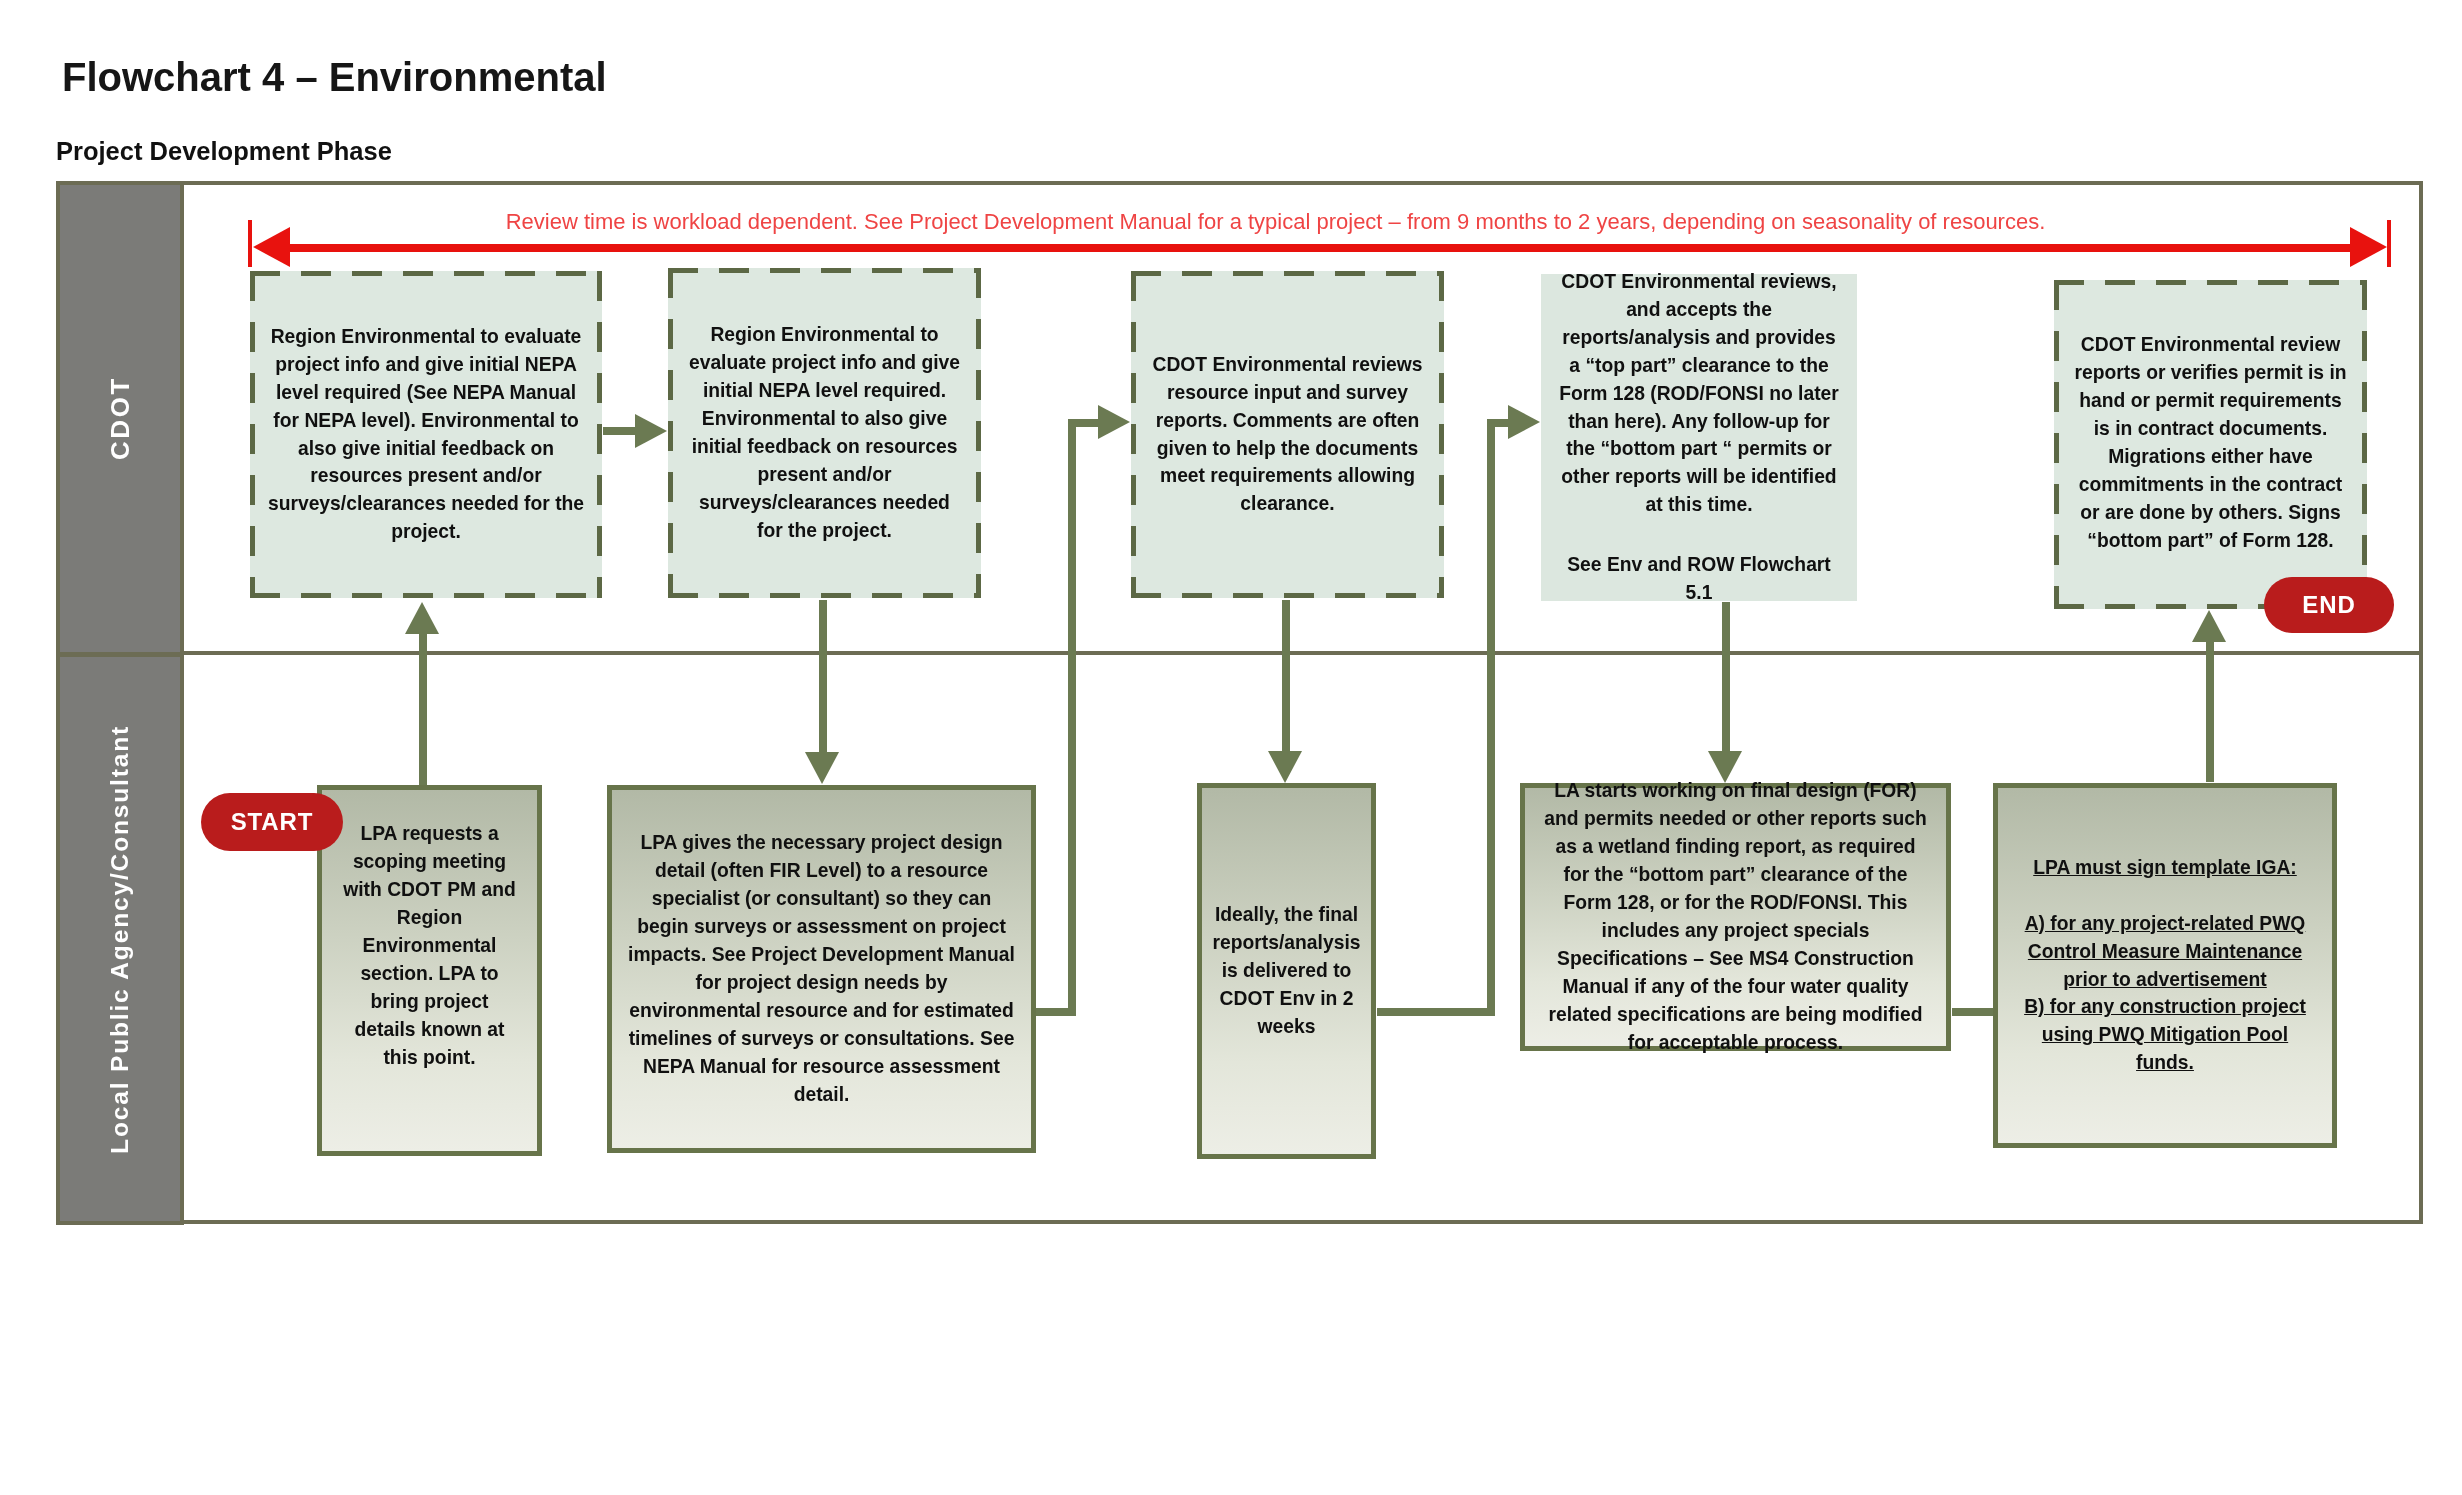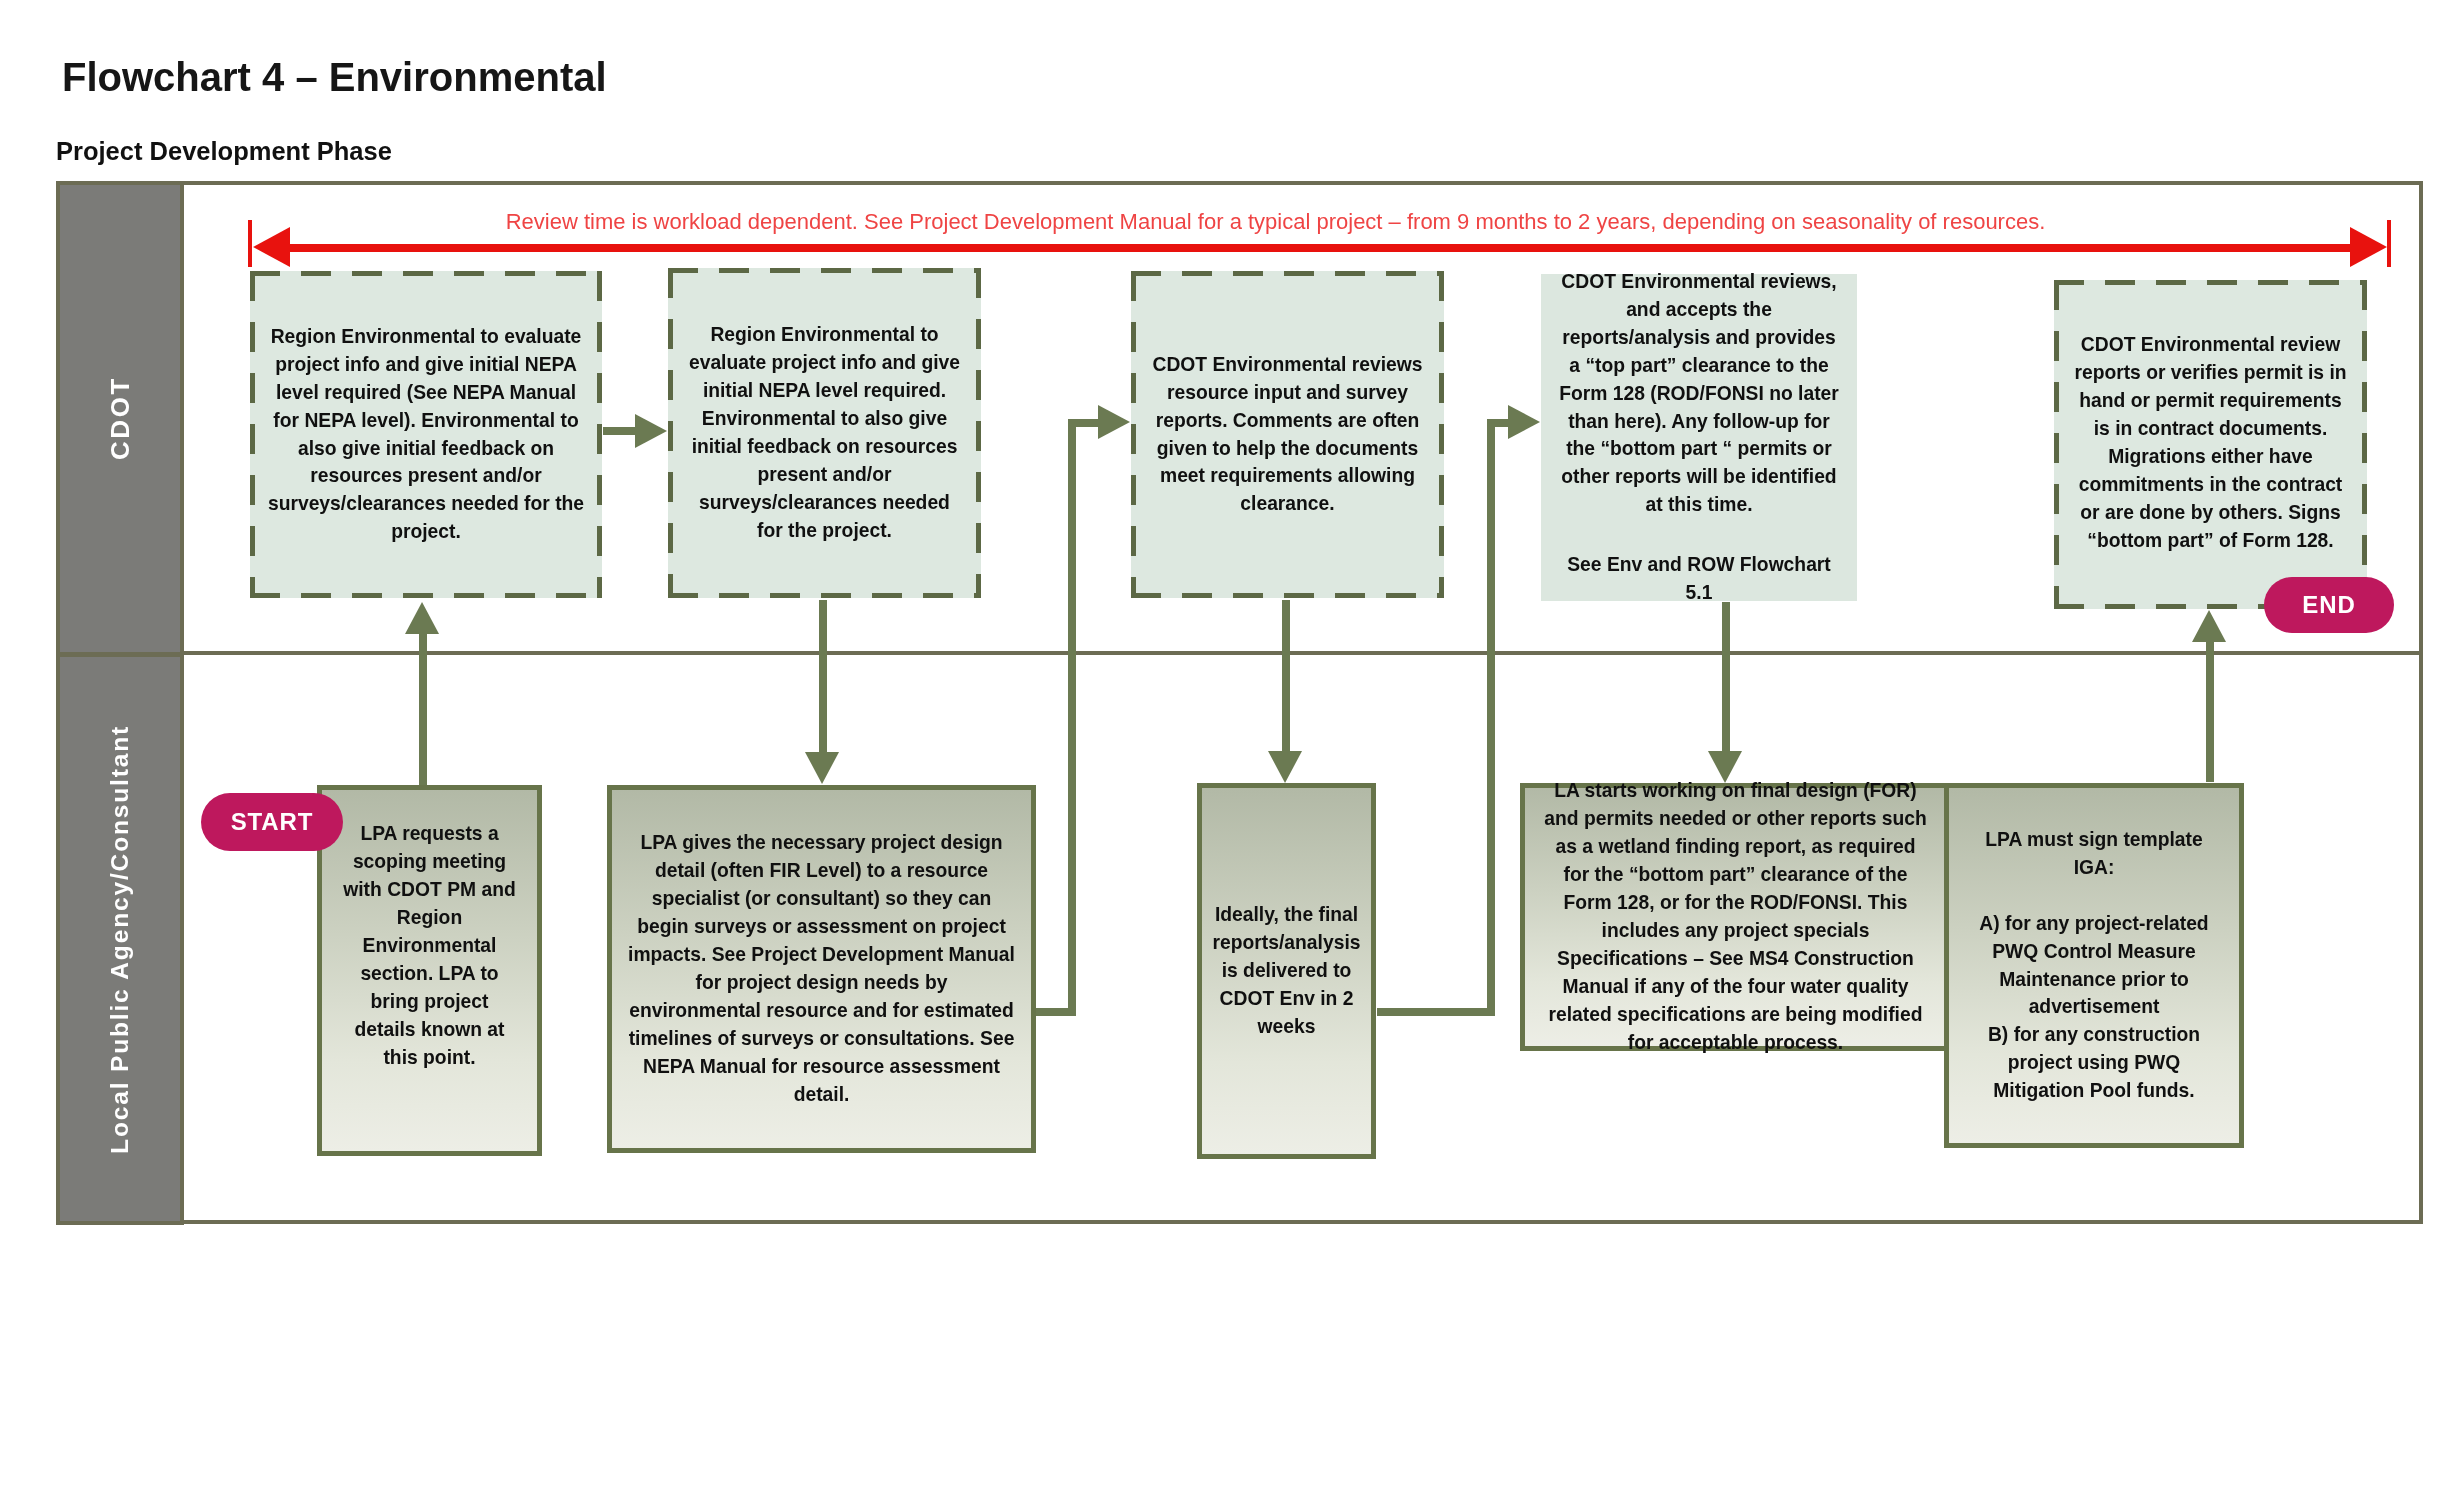--- a/index.html
+++ b/index.html
@@ -28,21 +28,21 @@
       repeating-linear-gradient(90deg,#5c6845 0 30px,rgba(0,0,0,0) 30px 51px),
       repeating-linear-gradient(90deg,#5c6845 0 30px,rgba(0,0,0,0) 30px 51px),
       repeating-linear-gradient(180deg,#5c6845 0 30px,rgba(0,0,0,0) 30px 51px),
       repeating-linear-gradient(180deg,#5c6845 0 30px,rgba(0,0,0,0) 30px 51px);
     background-repeat:no-repeat;
     background-size:100% 5.3px,100% 5.3px,5.3px 100%,5.3px 100%;
     background-position:0 0,0 100%,0 0,100% 0;}
   .plainBox{background:#dce7df;}
   .gradBox{border:5.3px solid #67744a;
     background:linear-gradient(180deg,#b2b9a6 0%,#ccd1c1 40%,#e3e6da 75%,#edeee6 100%);}
-  .pill{position:absolute;background:#be185d;border-radius:879px;color:#fff;display:flex;
+  .pill{position:absolute;background:#b91c1c;border-radius:879px;color:#fff;display:flex;
         align-items:center;justify-content:center;font-weight:bold;font-size:24px;letter-spacing:0.9px;z-index:6;}
   .hline,.vline{position:absolute;background:#6b7a52;z-index:3;}
   .tri-up{border-left:17.6px solid transparent;border-right:17.6px solid transparent;border-bottom:32px solid #6b7a52;z-index:3;}
   .tri-down{border-left:17.6px solid transparent;border-right:17.6px solid transparent;border-top:32px solid #6b7a52;z-index:3;}
   .tri-right{border-top:17.6px solid transparent;border-bottom:17.6px solid transparent;border-left:32px solid #6b7a52;z-index:3;}
   .z4{z-index:4;}
   .noteGap{margin-top:32px;}
   .itemGap{margin-top:28px;}
 </style>
 </head>
@@ -129,20 +129,20 @@
   </div>
   <div class="box gradBox z4" style="left:607px;top:785px;width:429px;height:368px;">
     <span>LPA gives the necessary project design detail (often FIR Level) to a resource specialist (or consultant) so they can begin  surveys or assessment on project impacts.  See Project Development Manual for project design needs by environmental resource and for estimated timelines of surveys or consultations.  See NEPA Manual for resource assessment detail.</span>
   </div>
   <div class="box gradBox z4" style="left:1197px;top:783px;width:179px;height:376px;">
     <span>Ideally, the final reports/analysis is delivered to CDOT Env in 2 weeks</span>
   </div>
   <div class="box gradBox z4" style="left:1520px;top:783px;width:431px;height:268px;">
     <span>LA starts working on final design (FOR) and permits needed or other reports such as a wetland finding report, as required for the “bottom part” clearance of the Form 128, or for the ROD/FONSI.  This includes any project specials Specifications – See MS4 Construction Manual if any of the four water quality related specifications are being modified for acceptable process.</span>
   </div>
-  <div class="box gradBox z4" style="left:1944px;top:783px;width:300px;height:365px;">
+  <div class="box gradBox z4" style="left:1993px;top:783px;width:344px;height:365px;text-decoration:underline;">
     <span>LPA must  sign template IGA:</span>
     <span class="itemGap">A) for any project-related PWQ Control Measure Maintenance prior to advertisement</span>
     <span>B) for any construction project using  PWQ Mitigation Pool funds.</span>
   </div>
 
 </div>
 
 
 </body></html>

